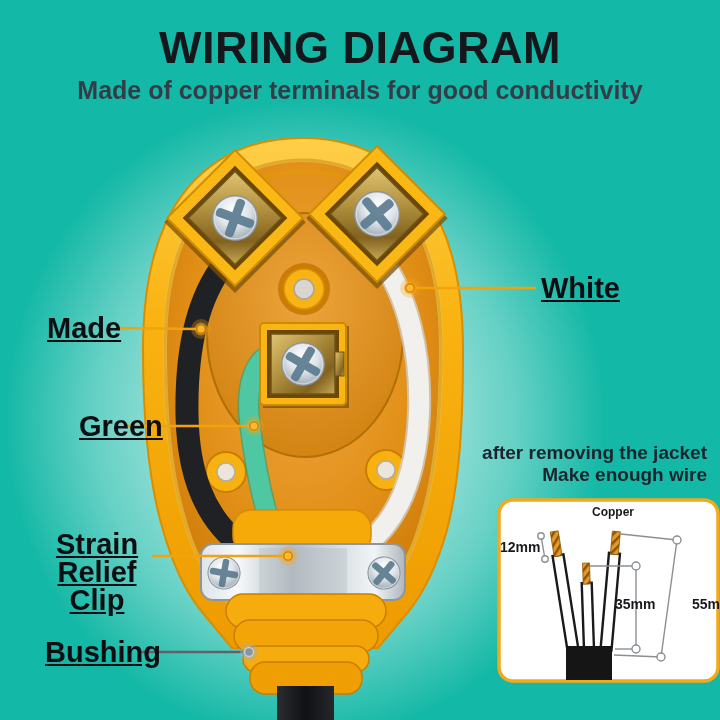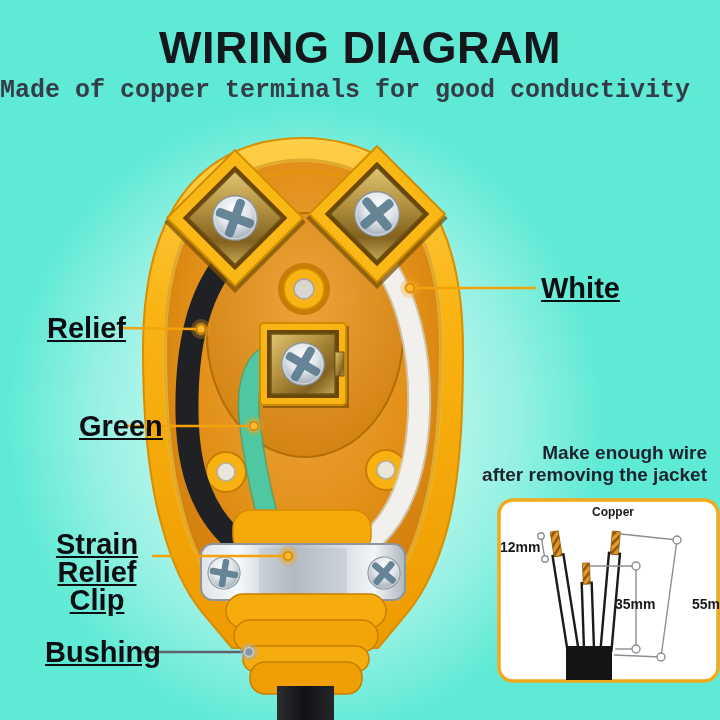--- a/index.html
+++ b/index.html
@@ -1,21 +1,21 @@
 <!DOCTYPE html>
 <html><head>
 <meta charset="utf-8">
 <style>
   html,body{margin:0;padding:0;}
-  .page{position:relative;width:720px;height:720px;background:#5eead4;overflow:hidden;
+  .page{position:relative;width:720px;height:720px;background:#14b8a6;overflow:hidden;
         font-family:"Liberation Sans",sans-serif;}
   .title{position:absolute;top:22px;left:0;width:720px;text-align:center;
          font-size:45px;font-weight:700;letter-spacing:.5px;color:#14171c;}
-  .subtitle{position:absolute;top:76px;left:0;width:720px;
-            font-size:25px;font-weight:700;color:#343c48;font-family:Liberation Mono, monospace;}
+  .subtitle{position:absolute;top:76px;left:0;width:720px;text-align:center;
+            font-size:25px;font-weight:700;color:#343c48;}
   .lbl{position:absolute;font-size:29px;font-weight:700;color:#0c0e12;line-height:28px;text-decoration:underline;}
   .lbl-black{left:47px;top:314px;}
   .lbl-green{left:47px;top:412px;margin-left:32px;}
   .lbl-white{left:541px;top:274px;}
   .lbl-strain{left:34px;top:530px;width:126px;text-align:center;}
   .lbl-bushing{left:45px;top:638px;}
   .inset-head{position:absolute;top:442px;right:13px;text-align:right;
               font-size:19px;font-weight:700;color:#1d232d;line-height:22px;}
   .inset-head span{display:block;}
   .dim{position:absolute;font-size:14px;font-weight:700;color:#17191c;}
@@ -231,28 +231,28 @@
           <line x1="621" y1="534" x2="677" y2="540"></line>
           <line x1="614" y1="655" x2="661" y2="657"></line>
           <line x1="677" y1="540" x2="661" y2="657"></line>
           <circle cx="677" cy="540" r="4"></circle>
           <circle cx="661" cy="657" r="4"></circle>
         </g>
       </g>
     </g>
   </svg>
 
-  <div class="lbl lbl-black">Relief</div>
+  <div class="lbl lbl-black">Made</div>
   <div class="lbl lbl-green">Green</div>
   <div class="lbl lbl-white">White</div>
   <div class="lbl lbl-bushing">Bushing</div>
   <div class="lbl lbl-strain">Strain Relief Clip</div>
 
   <div class="inset-head">
+    <span>after removing the jacket</span>
     <span>Make enough wire</span>
-    <span>after removing the jacket</span>
   </div>
   <div class="dim dim-copper">Copper</div>
   <div class="dim dim-12">12mm</div>
   <div class="dim dim-35">35mm</div>
   <div class="dim dim-55">55mm</div>
 
 </div>
 
 </body></html>

